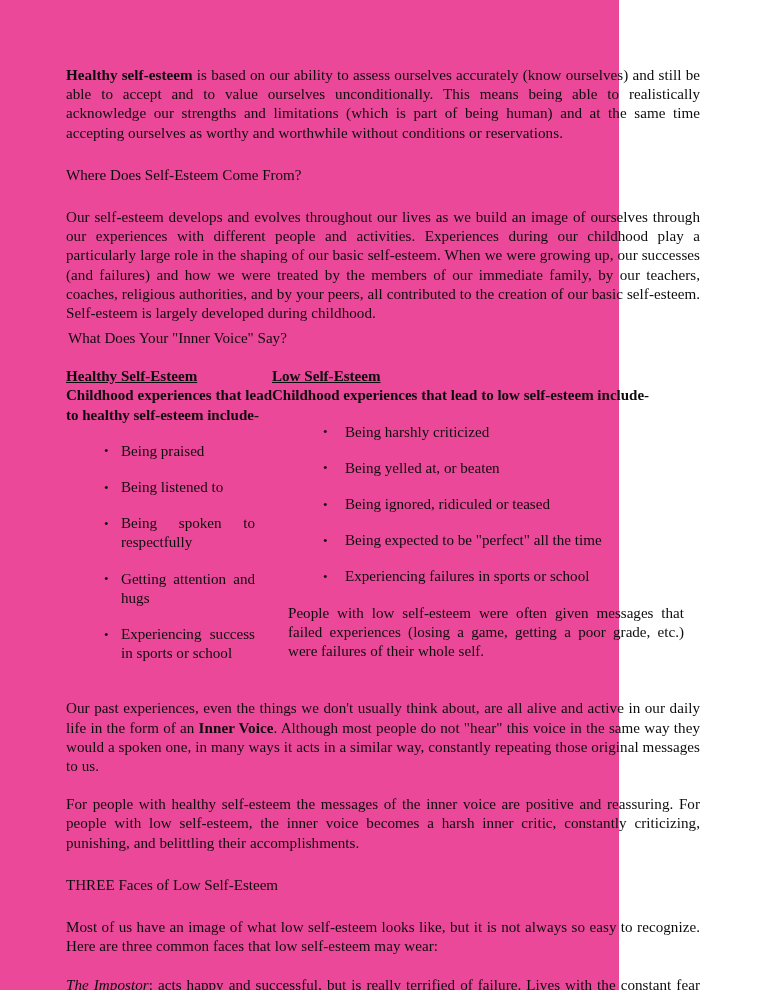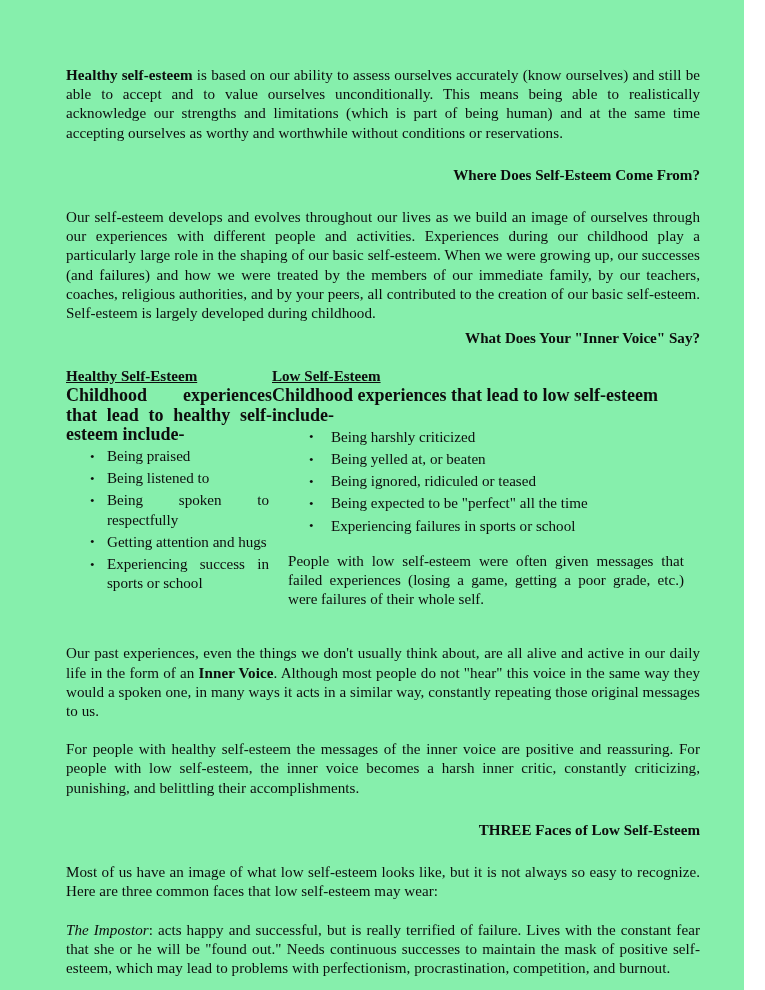--- a/index.html
+++ b/index.html
@@ -11,23 +11,23 @@
     width: 765px;
     height: 990px;
     position: relative;
     font-family: "Liberation Serif", "DejaVu Serif", serif;
     color: #0d0d0d;
     overflow: hidden;
   }
   .page {
     position: absolute;
     left: 0; top: 0;
-    width: 744px;
+    width: 619px;
     height: 990px;
-    background: #86efac;
+    background: #ec4899;
   }
   .content {
     position: absolute;
     left: 66px;
     top: 66px;
     width: 634px;
   }
   p.body-text {
     margin: 0;
     font-size: 15.1px;
@@ -37,63 +37,63 @@
     letter-spacing: 0.05px;
   }
   .gap-md { height: 19px; }
   .gap-lg { height: 23px; }
   .gap-xs { height: 6px; }
 
   h2.section-heading {
     margin: 0;
     font-size: 15.1px;
     line-height: 19.2px;
-    font-weight: bold;
-    text-align: right;
+    font-weight: normal;
+    text-align: left;
   }
   .indent-heading { padding-left: 2px; }
 
   
   .two-col {
     display: flex;
     width: 634px;
     align-items: flex-start;
   }
   .col-left { width: 206px; flex: 0 0 206px; }
   .col-right { width: 428px; flex: 0 0 428px; }
 
   .col-title {
     font-size: 15.1px;
     line-height: 19px;
     font-weight: bold;
     text-decoration: underline;
     text-underline-offset: 1px;
   }
   .col-sub {
-    font-size: 18px;
+    font-size: 15px;
     line-height: 19.2px;
     font-weight: bold;
     text-align: justify;
     text-justify: inter-word;
   }
   .col-sub.nojust { text-align: left; }
 
   ul.bullets {
     margin: 0;
     padding: 0;
     list-style: none;
   }
   ul.bullets li {
     position: relative;
     font-size: 15.1px;
     line-height: 19.2px;
     padding-left: 38px;
     text-align: justify;
     text-justify: inter-word;
-    margin: 3px;
+    margin: 17px;
   }
   ul.bullets li::before {
     content: "\2022";
     position: absolute;
     left: 21px;
     top: -0.5px;
     font-size: 13px;
     line-height: 19.2px;
   }
   ul.bullets.right li { padding-left: 56px; }

